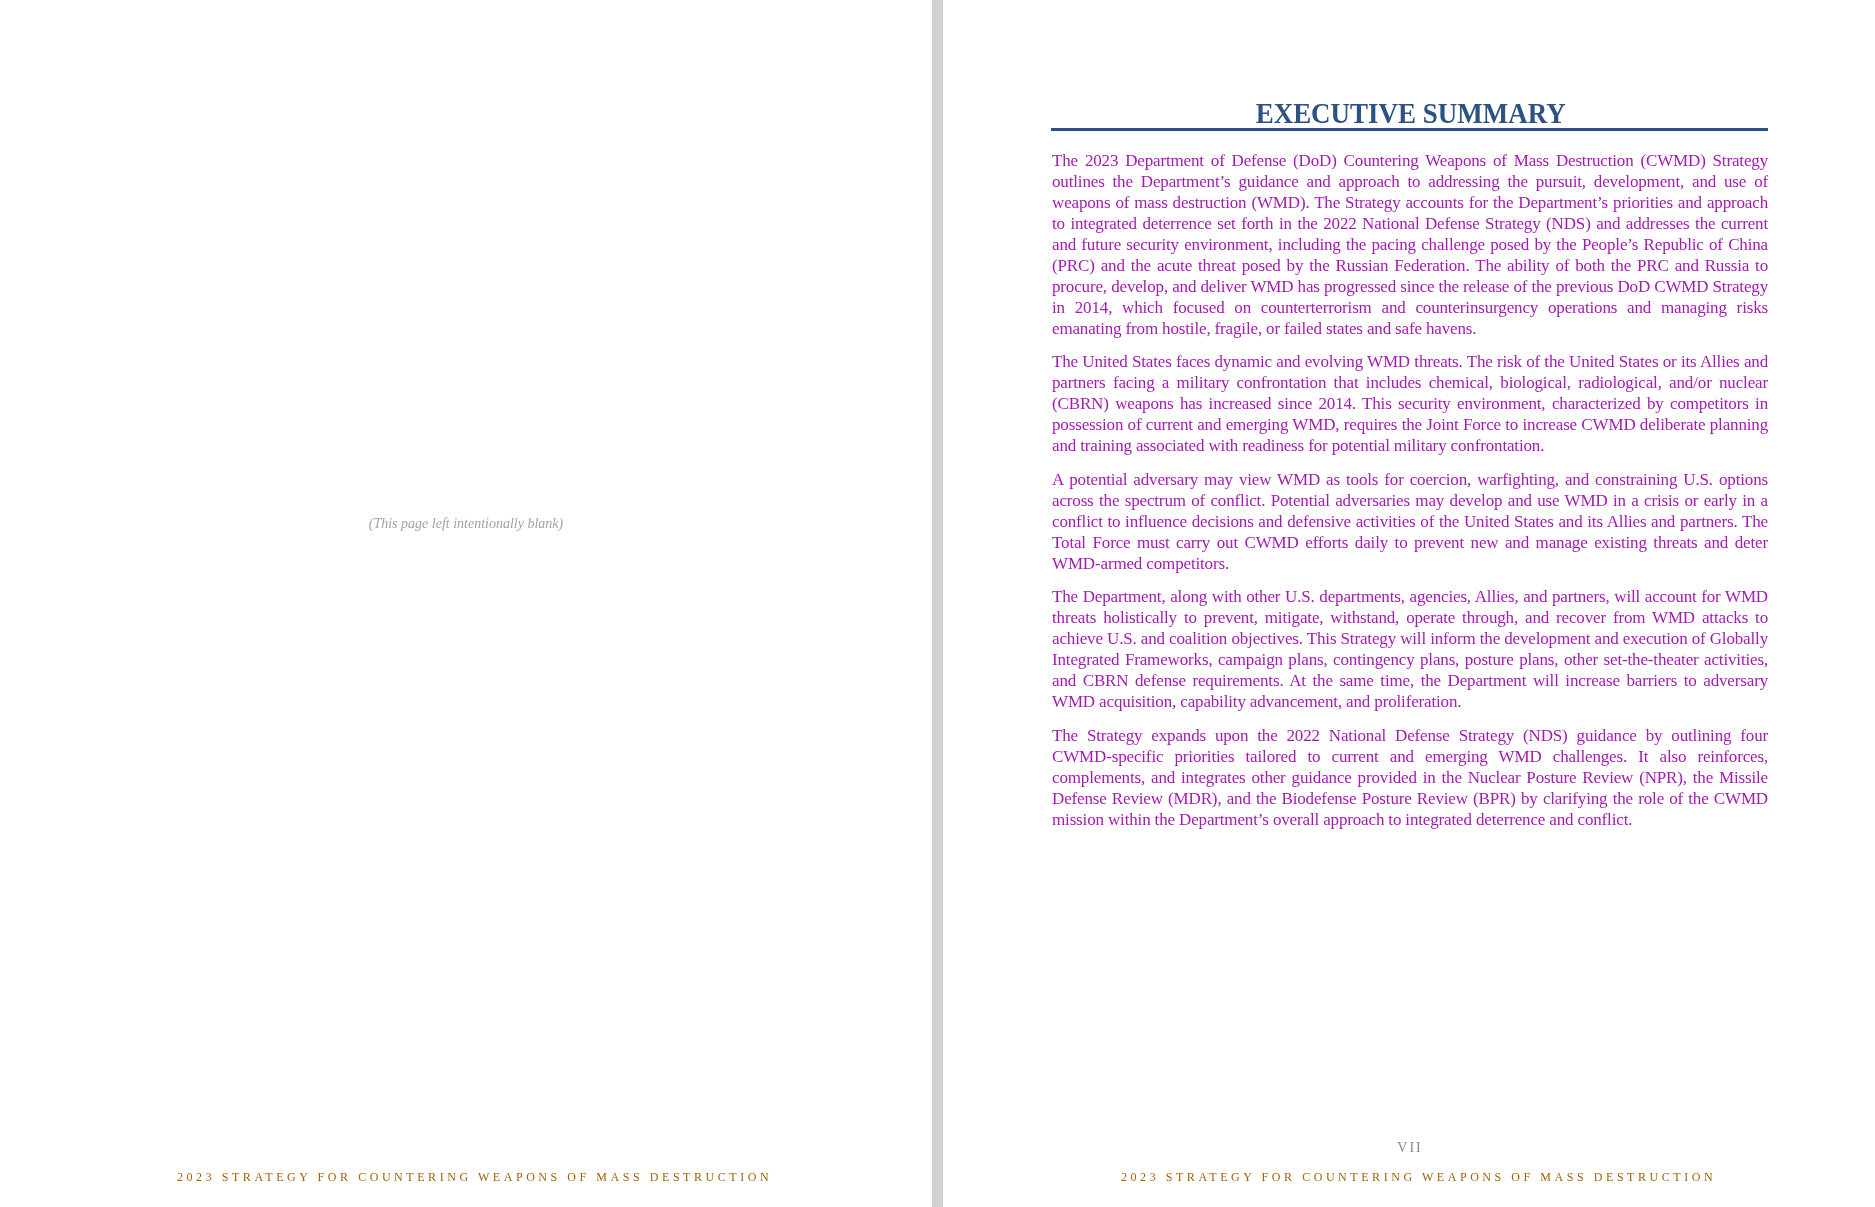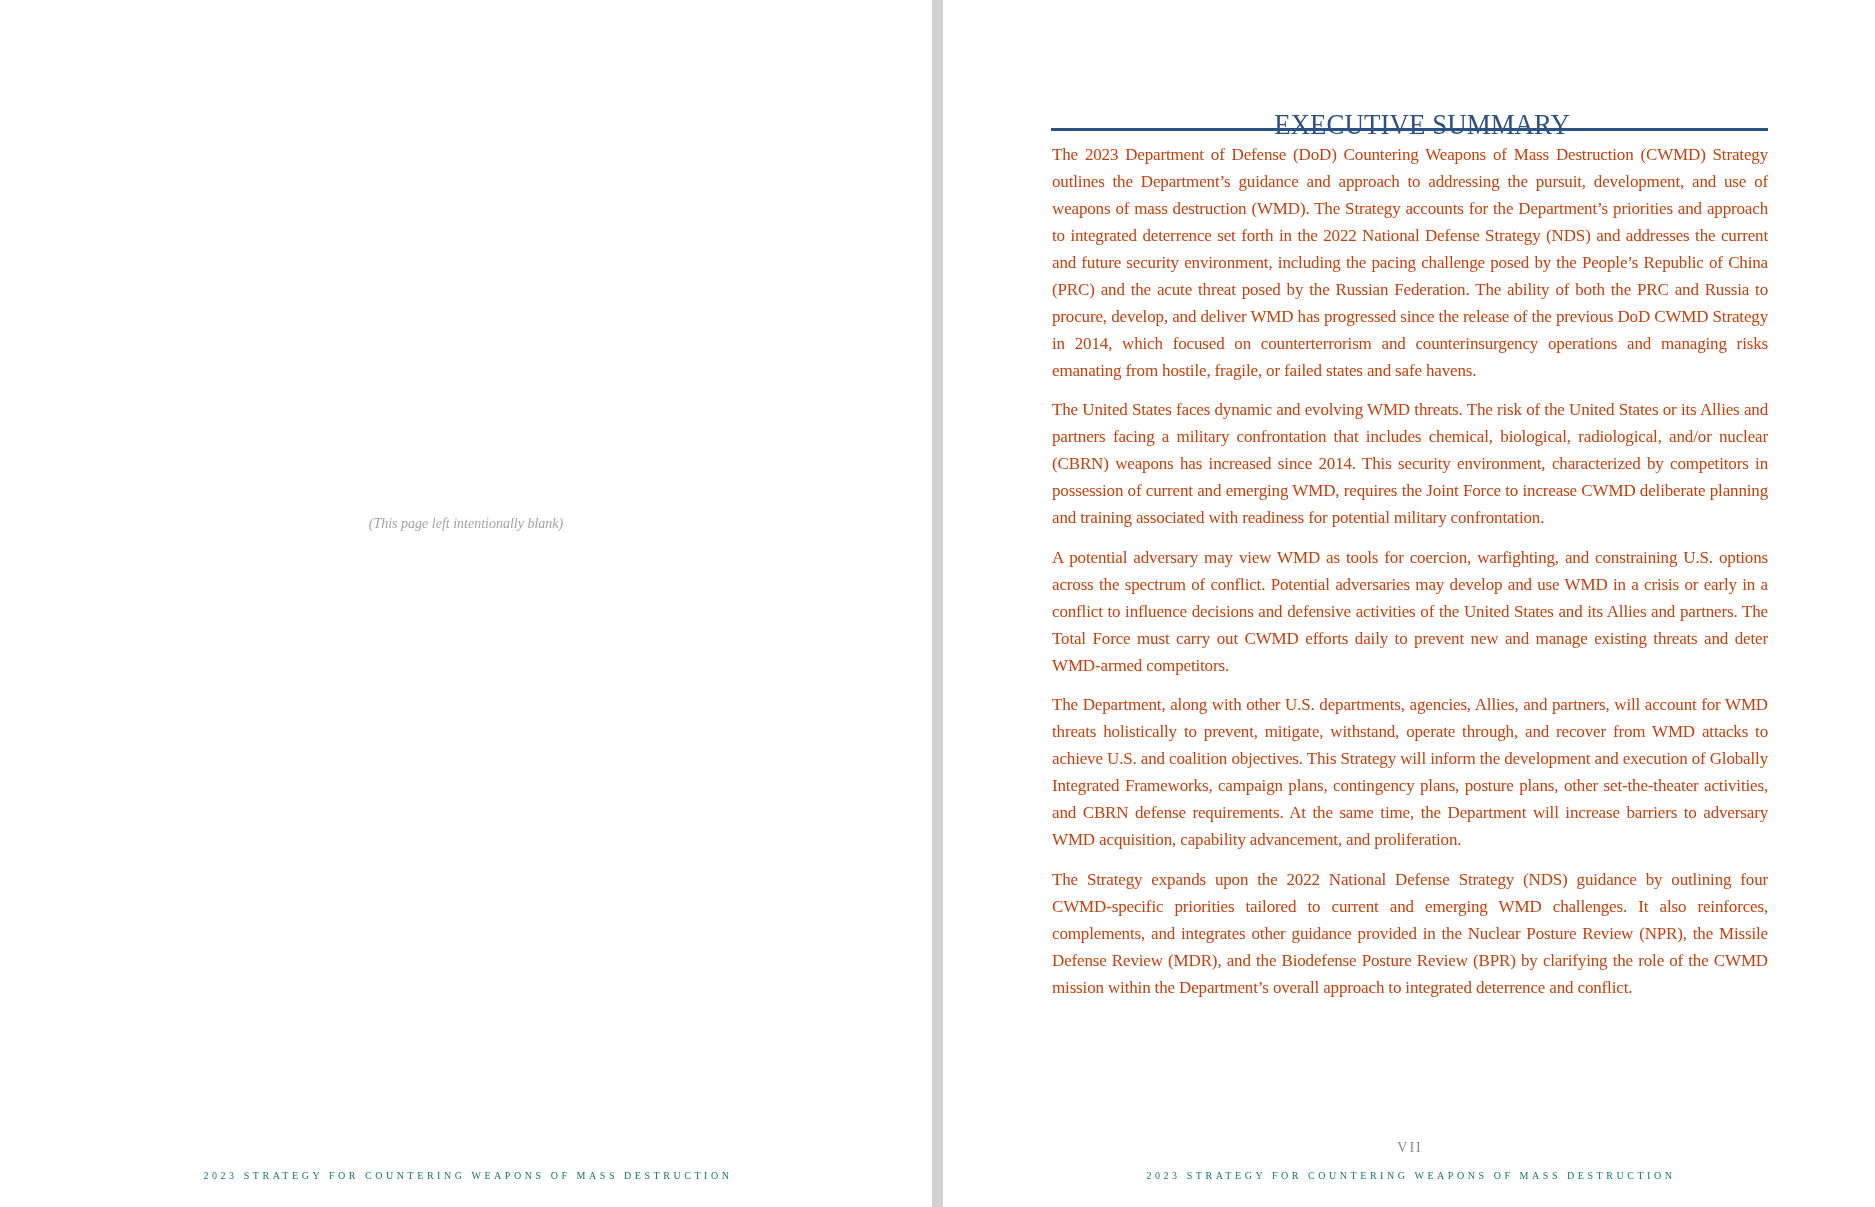--- a/index.html
+++ b/index.html
@@ -57,23 +57,23 @@
     font-size: 14px;
     letter-spacing: 2px;
     color: #8a8a8a;
   }
   .page-left .page-number { left: 0; width: 936px; }
   .page-right .page-number { left: 0; width: 934px; }
   .running-footer {
     position: absolute;
     top: 1170px;
     text-align: center;
-    font-size: 10px;
+    font-size: 12px;
     letter-spacing: 3.55px;
-    color: #0f766e;
+    color: #a16207;
     white-space: nowrap;
   }
   .page-left .running-footer { left: 177px; width: 582px; }
   .page-right .running-footer { left: 178px; width: 580px; }
 
   .content {
     position: absolute;
     left: 109px;   
     top: 0;
     width: 716px;
@@ -98,25 +98,25 @@
     position: absolute;
     left: -1px;
     top: 128px;
     width: 717px;
     height: 3px;
     background: #2b5283;
   }
   .body-text {
     position: absolute;
     left: 0;
-    top: 141px;
+    top: 150px;
     width: 716px;
-    color: #c2410c;
+    color: #a21caf;
     font-size: 17px;
-    line-height: 27px;
+    line-height: 21px;
     text-align: justify;
   }
   .body-text p {
     margin: 0 0 12.4px 0;
     letter-spacing: -0.15px;
   }
 </style>
 </head>
 <body>
 
@@ -124,21 +124,21 @@
 
   <div class="page page-left">
     <div class="blank-note">(This page left intentionally blank)</div>
     <div class="running-footer">2023 STRATEGY FOR COUNTERING WEAPONS OF MASS DESTRUCTION</div>
   </div>
 
   <div class="gutter"></div>
 
   <div class="page page-right">
     <div class="content">
-      <h1 class="section-title" style="margin:12px;font-weight:normal;">
+      <h1 class="section-title" style="margin:1px;font-weight:bold;">
         <span>EXECUTIVE SUMMARY</span>
       </h1>
       <div class="title-rule"></div>
 
       <div class="body-text">
         <p>The 2023 Department of Defense (DoD) Countering Weapons of Mass Destruction (CWMD) Strategy outlines the Department’s guidance and approach to addressing the pursuit, development, and use of weapons of mass destruction (WMD). The Strategy accounts for the Department’s priorities and approach to integrated deterrence set forth in the 2022 National Defense Strategy (NDS) and addresses the current and future security environment, including the pacing challenge posed by the People’s Republic of China (PRC) and the acute threat posed by the Russian Federation. The ability of both the PRC and Russia to procure, develop, and deliver WMD has progressed since the release of the previous DoD CWMD Strategy in 2014, which focused on counterterrorism and counterinsurgency operations and managing risks emanating from hostile, fragile, or failed states and safe havens.</p>
         <p>The United States faces dynamic and evolving WMD threats. The risk of the United States or its Allies and partners facing a military confrontation that includes chemical, biological, radiological, and/or nuclear (CBRN) weapons has increased since 2014. This security environment, characterized by competitors in possession of current and emerging WMD, requires the Joint Force to increase CWMD deliberate planning and training associated with readiness for potential military confrontation.</p>
         <p>A potential adversary may view WMD as tools for coercion, warfighting, and constraining U.S. options across the spectrum of conflict. Potential adversaries may develop and use WMD in a crisis or early in a conflict to influence decisions and defensive activities of the United States and its Allies and partners. The Total Force must carry out CWMD efforts daily to prevent new and manage existing threats and deter WMD-armed competitors.</p>
         <p>The Department, along with other U.S. departments, agencies, Allies, and partners, will account for WMD threats holistically to prevent, mitigate, withstand, operate through, and recover from WMD attacks to achieve U.S. and coalition objectives. This Strategy will inform the development and execution of Globally Integrated Frameworks, campaign plans, contingency plans, posture plans, other set-the-theater activities, and CBRN defense requirements. At the same time, the Department will increase barriers to adversary WMD acquisition, capability advancement, and proliferation.</p>
         <p>The Strategy expands upon the 2022 National Defense Strategy (NDS) guidance by outlining four CWMD-specific priorities tailored to current and emerging WMD challenges. It also reinforces, complements, and integrates other guidance provided in the Nuclear Posture Review (NPR), the Missile Defense Review (MDR), and the Biodefense Posture Review (BPR) by clarifying the role of the CWMD mission within the Department’s overall approach to integrated deterrence and conflict.</p>

